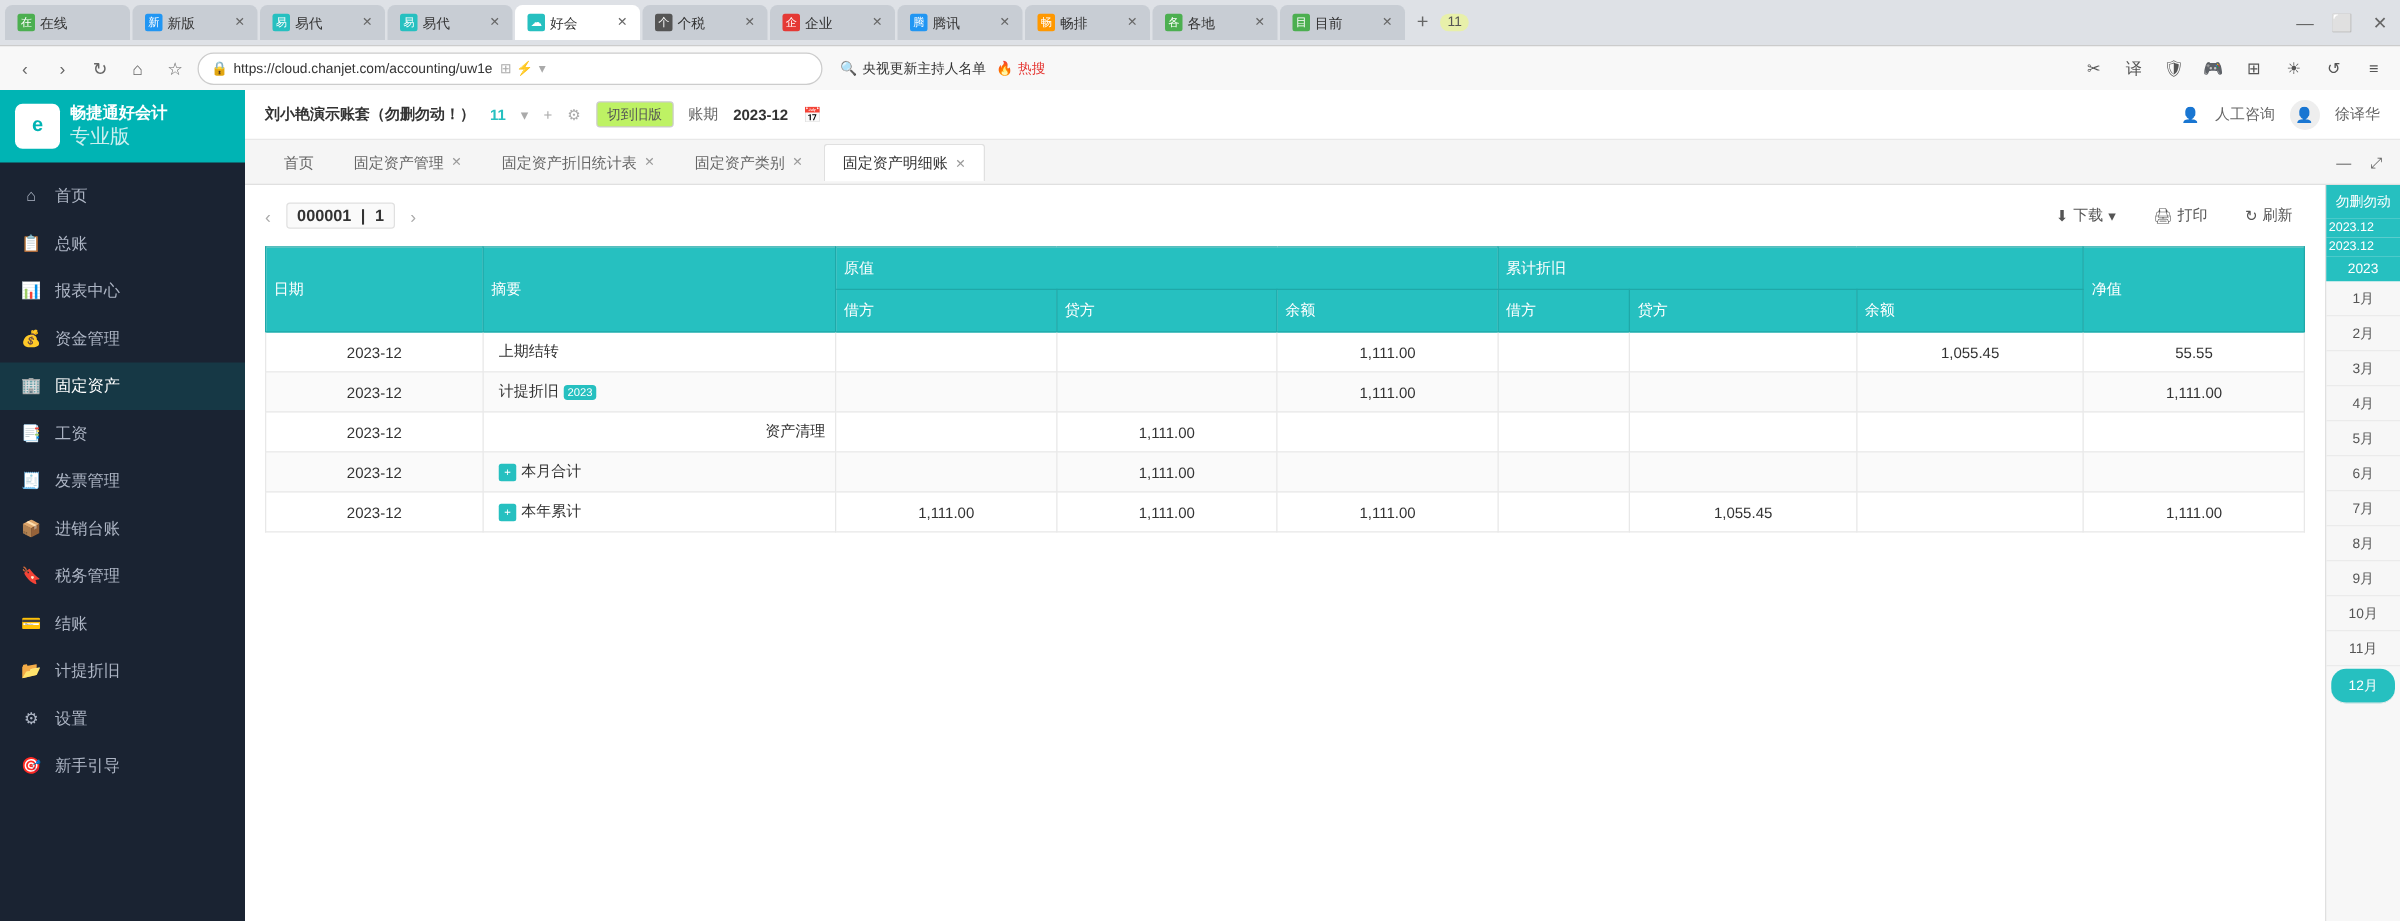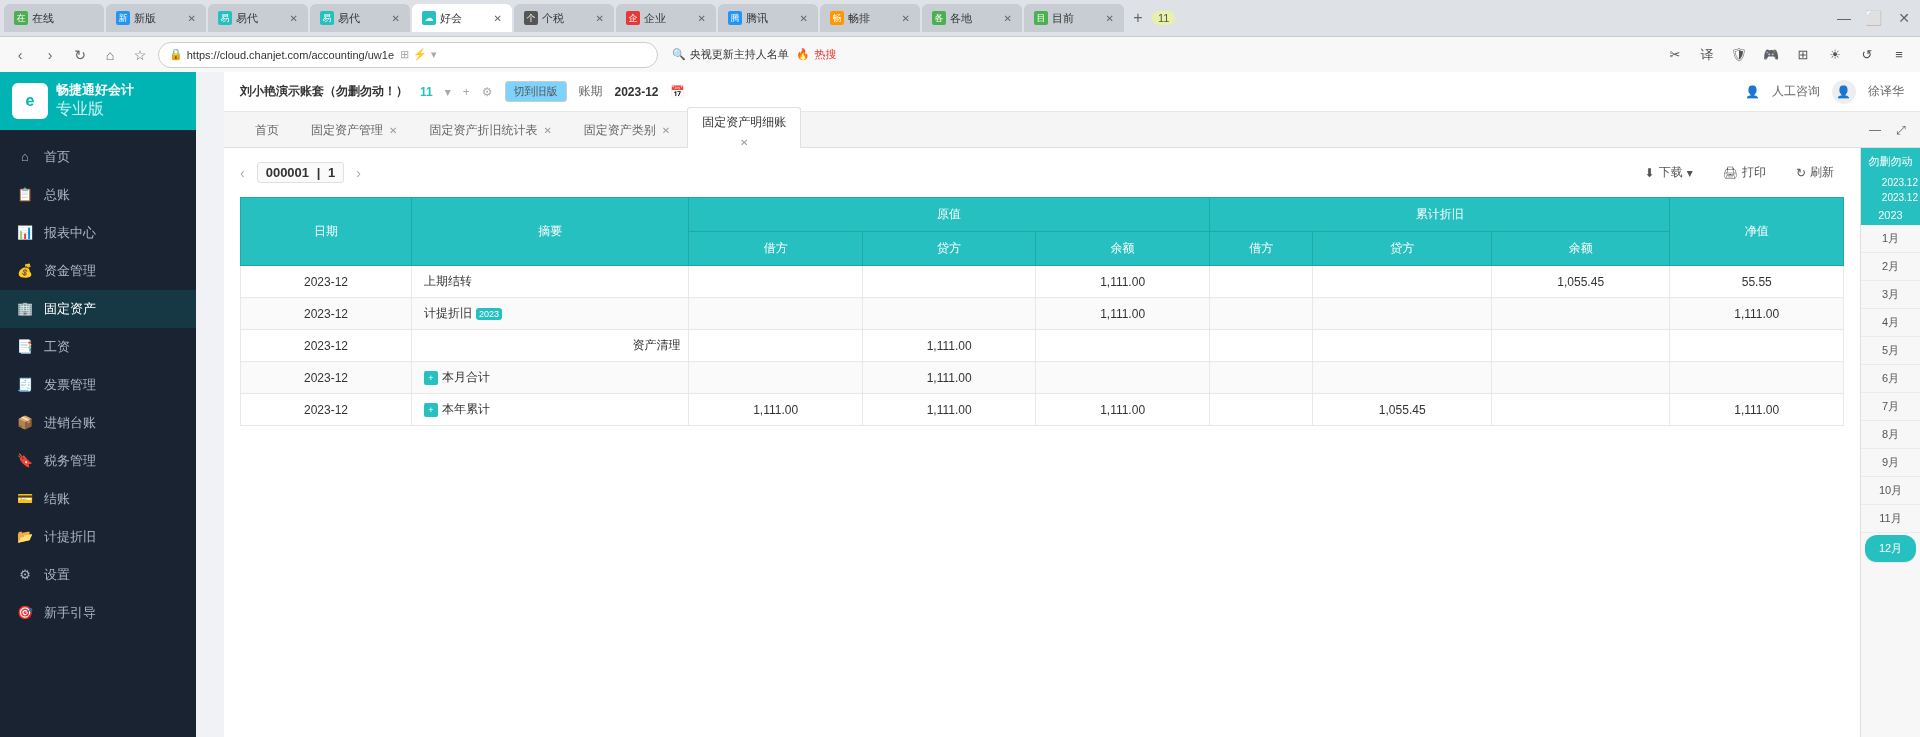--- a/index.html
+++ b/index.html
@@ -27,61 +27,61 @@
     .sidebar-header { background: #00b4b4; padding: 10px 12px; display: flex; align-items: center; gap: 8px; }
     .sidebar-logo { width: 36px; height: 36px; background: #fff; border-radius: 6px; display: flex; align-items: center; justify-content: center; font-size: 18px; color: #00b4b4; font-weight: bold; }
     .sidebar-title { color: #fff; font-size: 13px; font-weight: bold; line-height: 1.3; }
     .sidebar-subtitle { color: rgba(255,255,255,0.8); font-size: 16px; }
     .sidebar-nav { flex: 1; padding: 8px 0; }
     .sidebar-item { display: flex; align-items: center; gap: 10px; padding: 10px 16px; color: #adb5c4; cursor: pointer; font-size: 13px; }
     .sidebar-item.active { background: rgba(0,180,180,0.15); color: #fff; }
     .sidebar-item .item-icon { width: 18px; height: 18px; display: flex; align-items: center; justify-content: center; flex-shrink: 0; }
 
     
-    .main-content { flex: 1; background: #f0f2f5; display: flex; flex-direction: column; overflow: hidden; padding-left: 28px; }
+    .main-content { flex: 1; background: #f0f2f5; display: flex; flex-direction: column; overflow: hidden; }
 
     
     .app-header { background: #fff; height: 40px; display: flex; align-items: center; padding: 0 16px; gap: 12px; border-bottom: 1px solid #e8e8e8; font-size: 12px; color: #333; }
     .account-name { font-weight: bold; color: #333; }
     .period-badge { color: #666; }
-    .switch-btn { background: #7dd3fc; border: 1px solid #ccc; border-radius: 3px; padding: 2px 8px; cursor: pointer; font-size: 11px; color: #555; }
+    .switch-btn { background: #bef264; border: 1px solid #ccc; border-radius: 3px; padding: 2px 8px; cursor: pointer; font-size: 11px; color: #555; }
     .header-actions { margin-left: auto; display: flex; align-items: center; gap: 12px; color: #666; }
 
     
     .page-tabs { background: #f5f5f5; display: flex; align-items: center; height: 36px; border-bottom: 1px solid #e0e0e0; padding: 0 0 0 16px; gap: 2px; }
     .page-tab { display: flex; align-items: center; gap: 6px; padding: 6px 14px; font-size: 12px; color: #666; cursor: pointer; border: 1px solid transparent; border-bottom: none; border-radius: 3px 3px 0 0; background: transparent; }
-    .page-tab.active { background: #fff; color: #333; border-color: #e0e0e0; border-bottom-color: #fff; margin-bottom: -1px; flex-direction: column; }
+    .page-tab.active { background: #fff; color: #333; border-color: #e0e0e0; border-bottom-color: #fff; margin-bottom: -1px; }
     .page-tab .tab-x { font-size: 10px; color: #999; cursor: pointer; }
     .tab-window-btns { margin-left: auto; display: flex; align-items: center; gap: 4px; padding-right: 8px; }
     .tab-window-btn { width: 22px; height: 22px; display: flex; align-items: center; justify-content: center; cursor: pointer; color: #666; font-size: 12px; }
 
     
     .content-area { flex: 1; background: #fff; display: flex; overflow: hidden; }
     .ledger-main { flex: 1; padding: 12px 16px; overflow: auto; }
 
     
     .ledger-toolbar { display: flex; align-items: center; gap: 12px; margin-bottom: 12px; }
     .nav-arrows { display: flex; align-items: center; gap: 4px; color: #aaa; font-size: 14px; }
     .account-code { font-size: 13px; color: #333; font-weight: bold; padding: 2px 8px; border: 1px solid #e0e0e0; border-radius: 3px; background: #fafafa; }
     .action-buttons { margin-left: auto; display: flex; align-items: center; gap: 10px; }
     .action-btn { display: flex; align-items: center; gap: 4px; padding: 4px 10px; border: none; background: transparent; cursor: pointer; color: #555; font-size: 12px; }
 
     
     .ledger-table { width: 100%; border-collapse: collapse; font-size: 12px; }
-    .ledger-table th { background: #26c0c0; color: #fff; padding: 8px 6px; text-align: center; border: 1px solid #1fa8a8; font-weight: normal; }
+    .ledger-table th { background: #26c0c0; color: #fff; padding: 8px 6px; text-align: left; border: 1px solid #1fa8a8; font-weight: normal; }
     .ledger-table td { padding: 7px 8px; border: 1px solid #e8e8e8; color: #333; text-align: center; }
     .ledger-table tr:nth-child(even) td { background: #fafafa; }
     .number-cell { text-align: right; }
     .row-icon { display: inline-block; width: 14px; height: 14px; background: #26c0c0; border-radius: 2px; color: #fff; font-size: 9px; line-height: 14px; text-align: center; margin-right: 4px; }
 
     
     .period-sidebar { width: 60px; background: #f7f7f7; border-left: 1px solid #e0e0e0; display: flex; flex-direction: column; font-size: 11px; }
     .period-header { background: #26c0c0; color: #fff; padding: 6px 4px; text-align: center; font-size: 11px; writing-mode: horizontal-tb; }
     .period-year { background: #26c0c0; color: #fff; text-align: center; padding: 4px 2px; font-size: 11px; }
-    .period-active-dates { background: #26c0c0; color: #fff; font-size: 10px; text-align: right; padding: 2px; }
+    .period-active-dates { background: #26c0c0; color: #fff; font-size: 10px; text-align: left; padding: 2px; }
     .period-month { display: flex; align-items: center; justify-content: center; height: 28px; cursor: pointer; color: #555; border-bottom: 1px solid #ebebeb; }
     .period-month.active { background: #26c0c0; color: #fff; border-radius: 12px; margin: 2px 4px; }
   </style>
 </head>
 <body>
 
 <div class="browser-chrome">
 
   <div class="tab-bar">
     <div class="browser-tab">

